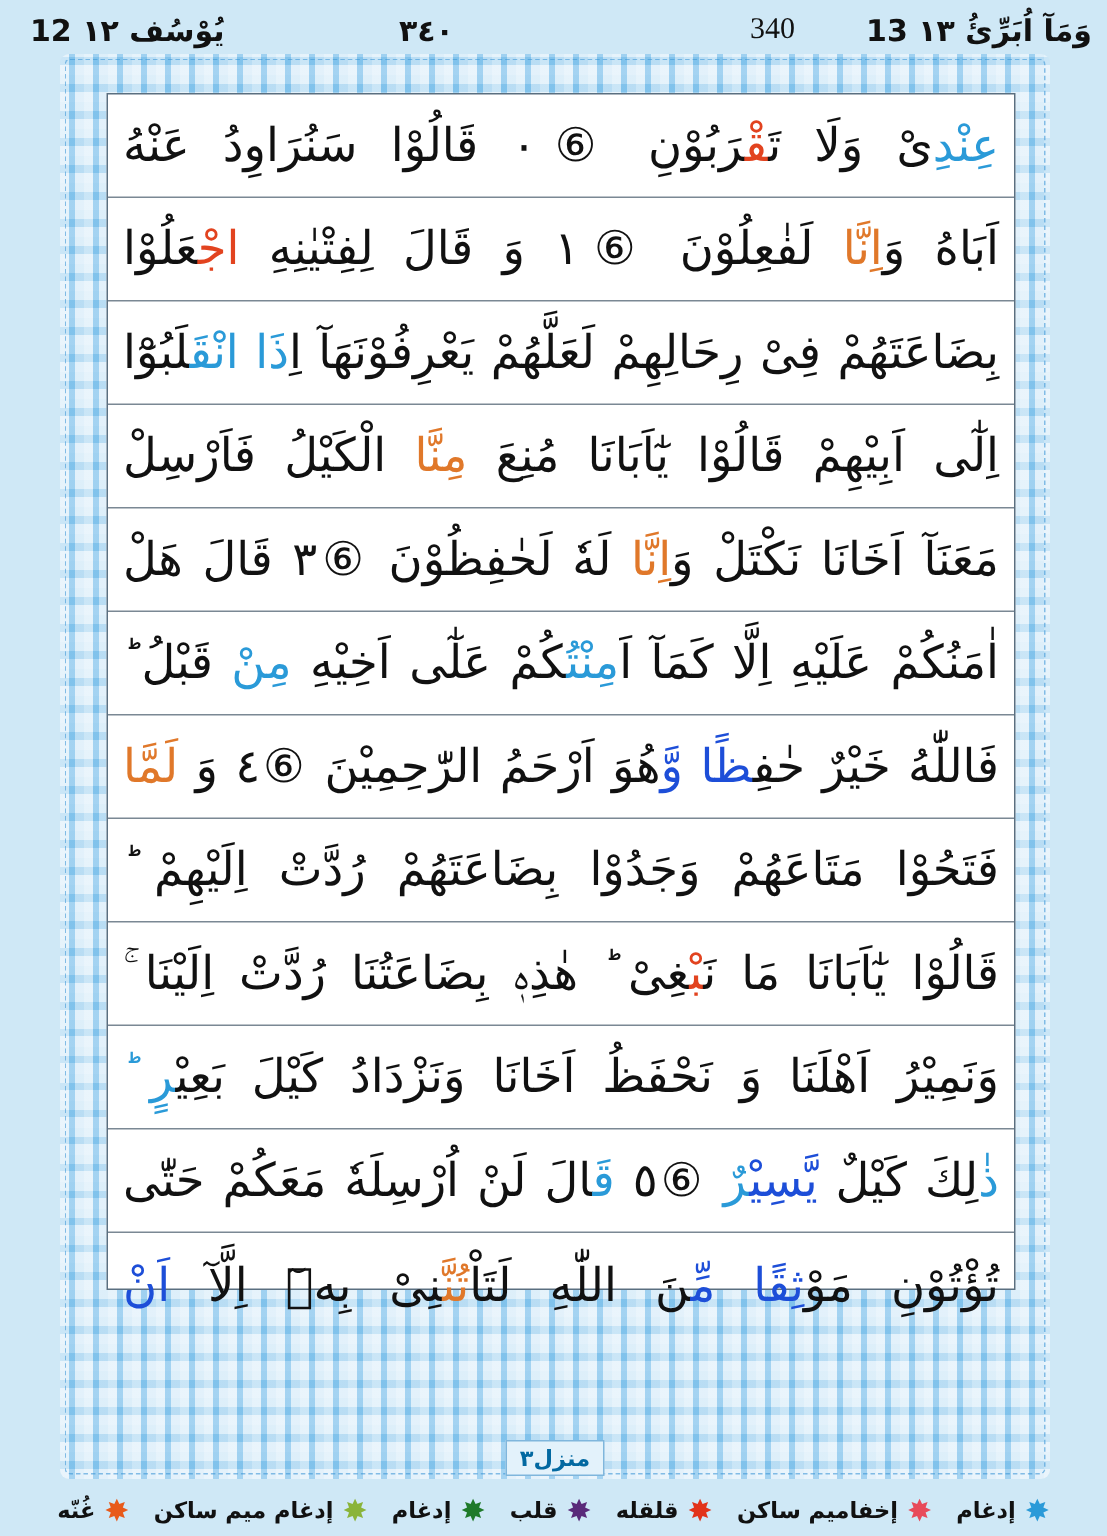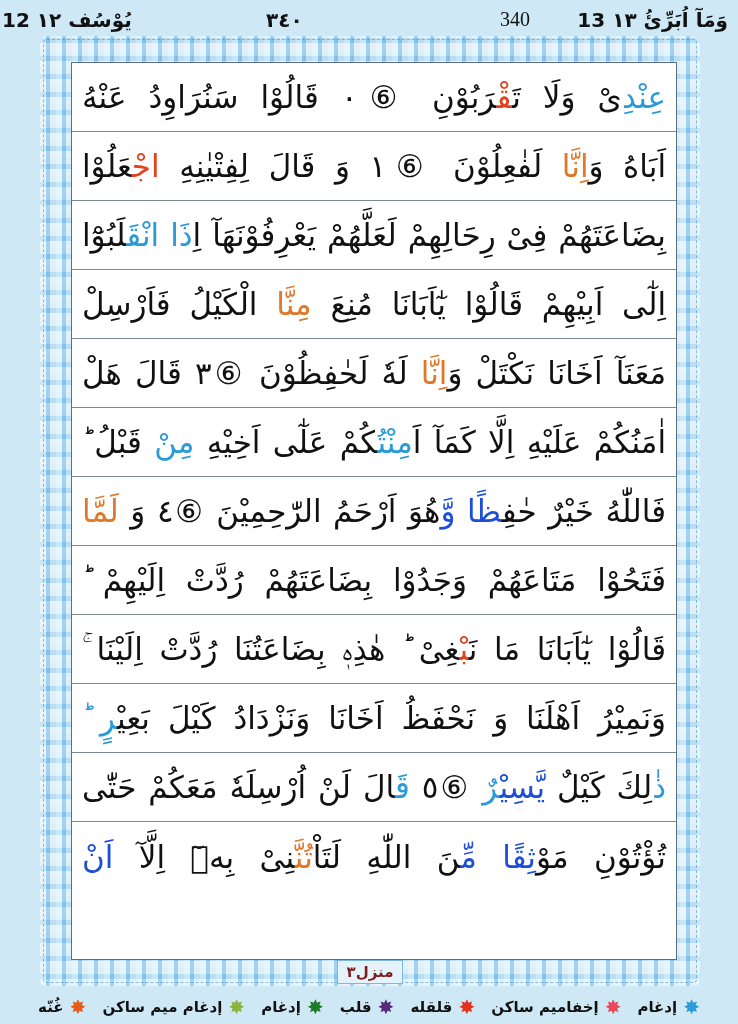--- a/index.html
+++ b/index.html
@@ -18,60 +18,60 @@
     background:
       repeating-linear-gradient(90deg, rgba(255,255,255,0.55) 0 6px, rgba(120,190,235,0.5) 6px 10px, rgba(255,255,255,0.4) 10px 16px),
       repeating-linear-gradient(0deg, rgba(255,255,255,0.45) 0 7px, rgba(100,180,230,0.45) 7px 12px, rgba(255,255,255,0.35) 12px 18px),
       #a9d6f2;
     border-radius:6px;
   }
   .frame::before {
     content:""; position:absolute; inset:3px; border:1px dashed rgba(60,150,215,0.6); border-radius:4px;
   }
   .content {
-    position:absolute; left:71px; top:62px; width:606px; height:898px;
+    position:absolute; left:71px; top:62px; width:606px; height:798px;
     background:#ffffff; border:1.5px solid #5a6f80; box-sizing:border-box;
   }
   .line {
     height:69px; box-sizing:border-box; border-bottom:1.5px solid #7a8894;
     direction:rtl; display:flex; align-items:center; justify-content:space-between;
     padding:0 10px;
     font-family:"DejaVu Sans", sans-serif; font-size:31px; color:#111; white-space:nowrap; overflow:hidden;
     text-align-last:justify;
   }
   .line:last-child { border-bottom:none;justify-content:center; }
   .line span.txt { display:block; width:100%; text-align:justify; text-align-last:justify; }
   .c-blue { color:#2a9ad8; }
   .c-red { color:#e2431f; }
   .c-orange { color:#e0782a; }
   .c-green { color:#1d4ed8;margin-top:20px; }
   .manzil {
     position:absolute; left:337px; top:960px; width:66px; height:24px;
     background:#e3f2fb; border:1px solid #7fb6dc; box-sizing:border-box;
-    font-size:15px; font-weight:bold; text-align:center; line-height:22px; color:#7f1d1d; direction:rtl;
+    font-size:15px; font-weight:bold; text-align:center; line-height:22px; color:#0369a1; direction:rtl;
   }
   .legend {
     position:absolute; left:0; top:990px; width:738px; height:34px;
     direction:rtl; display:flex; align-items:center; justify-content:space-around; padding:0 30px; box-sizing:border-box;
   }
   .leg-item { display:flex; align-items:center; gap:6px; font-size:15px; font-weight:bold; color:#111; white-space:nowrap; }
   .star { font-size:20px; line-height:1; }
 </style>
 </head>
 <body>
 
 <div class="header">
   <span class="hdr" style="right:10px;">
     <span>13</span>
     <span>وَمَآ اُبَرِّئُ</span>
     <span>١٣</span>
   </span>
   <span class="hdr num" style="left:455px;">340</span>
   <span class="hdr" style="left:230px;margin-left:36px;">٣٤٠</span>
-  <span class="hdr" style="left:2px;">
+  <span class="hdr" style="left:20px;">
     <span>12</span>
     <span>يُوْسُف</span>
     <span>١٢</span>
   </span>
 </div>
 
 <div class="frame"></div>
 
 <div class="content" id="content">
     <div class="line">

